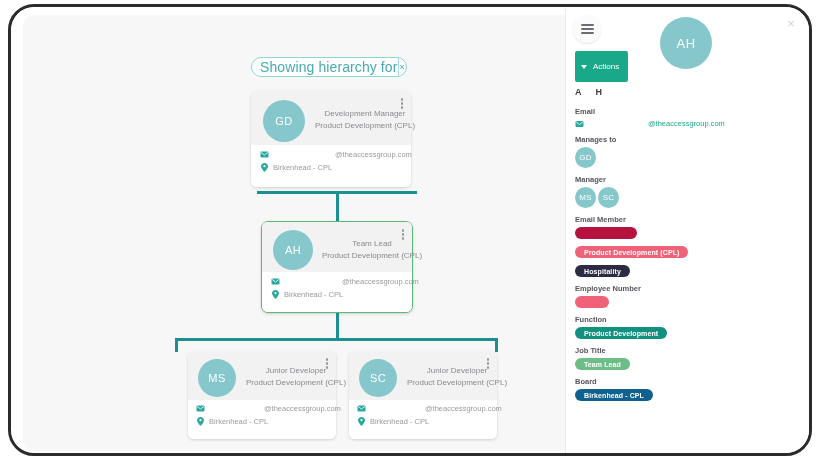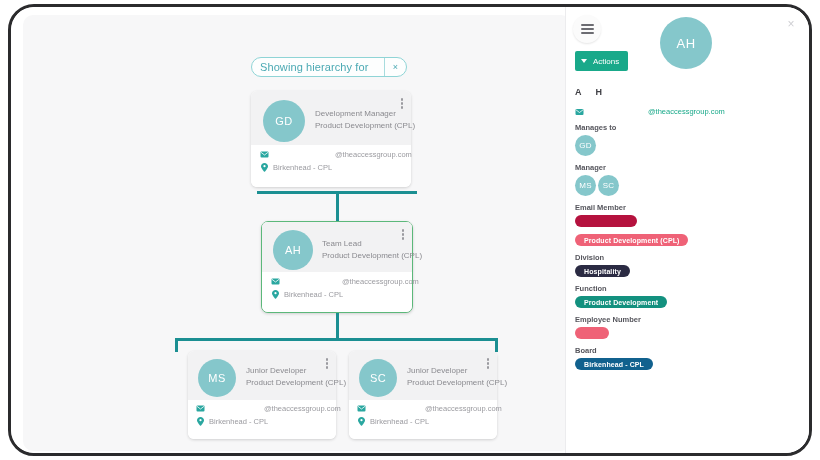--- a/index.html
+++ b/index.html
@@ -46,21 +46,21 @@
     border: 1px solid #8fd4d6;
     border-radius: 11px;
     background: #fdfefe;
     display: flex;
     align-items: stretch;
   }
   #filter-text {
     flex: 1;
     display: flex; align-items: center;
     padding-left: 8px;
-    font-size: 11px;
+    font-size: 14px;
     color: #4aa9b3;
     letter-spacing: .1px;
     white-space: nowrap;
   }
   #filter-clear {
     width: 22px;
     border-left: 1px solid #a8dcde;
     display: flex; align-items: center; justify-content: center;
     font-size: 9px;
     color: #4aa9b3;
@@ -110,20 +110,21 @@
     background: #85c7cb;
     color: #ffffff;
     display: flex; align-items: center; justify-content: center;
     font-size: 11px;
     letter-spacing: .4px;
   }
   .node-meta {
     position: absolute;
     display: flex; flex-direction: column;
     gap: 3px;
+    text-align: center;
   }
   .node-role, .node-dept {
     font-size: 8px;
     color: #8a8a8f;
     white-space: nowrap;
   }
   .kebab {
     position: absolute;
     right: 8px; top: 7px;
     display: flex; flex-direction: column;
@@ -194,21 +195,21 @@
     border-radius: 50%;
     background: #85c7cb;
     color: #fff;
     display: flex; align-items: center; justify-content: center;
     font-size: 13px;
     letter-spacing: .5px;
   }
   #actions-btn {
     position: absolute;
     left: 9px; top: 44px;
-    height: 20px;
+    height: 31px;
     padding: 0 9px 0 6px;
     background: #19a98a;
     color: #ffffff;
     border: none;
     border-radius: 2px;
     font-size: 8px;
     font-family: "Liberation Sans", sans-serif;
     display: flex; align-items: center;
     gap: 6px;
     cursor: pointer;
@@ -463,20 +464,21 @@
       </button>
 
       <div id="name-row">
         <span>A</span>
         <span>H</span>
       </div>
 
       <div id="fields">
 
         <div class="field">
+          <div class="field-label">Email</div>
           <div class="email-line">
             <span class="mini-icon">
               <svg width="10" height="8" viewBox="0 0 9 7">
                   <rect x="0.5" y="0.5" width="8" height="6" rx="1" fill="#2aa7a0"></rect>
                   <path d="M0.8 1.2 L4.5 4 L8.2 1.2" stroke="#fff" stroke-width="0.8" fill="none"></path>
                 </svg>
             </span>
             <a class="email-link" href="#">@theaccessgroup.com</a>
           </div>
         </div>
@@ -503,40 +505,45 @@
           </div>
         </div>
 
         <div class="field">
           <div class="field-value-row">
             <span class="pill" style="background:#ef6277;">Product Development (CPL)</span>
           </div>
         </div>
 
         <div class="field">
-          <div class="field-label">Division</div>
           <div class="field-value-row">
             <span class="pill" style="background:#2b2b43;">Hospitality</span>
           </div>
         </div>
 
         <div class="field">
+          <div class="field-label">Employee Number</div>
+          <div class="field-value-row">
+            <span class="pill blank-sm" style="background:#ef6277;"></span>
+          </div>
+        </div>
+
+        <div class="field">
           <div class="field-label">Function</div>
           <div class="field-value-row">
             <span class="pill" style="background:#13917f;">Product Development</span>
           </div>
         </div>
 
         <div class="field">
-          <div class="field-label">Employee Number</div>
-          <div class="field-value-row">
-            <span class="pill blank-sm" style="background:#ef6277;"></span>
-          </div>
-        </div>
-
+          <div class="field-label">Job Title</div>
+          <div class="field-value-row">
+            <span class="pill" style="background:#6cbd88;">Team Lead</span>
+          </div>
+        </div>
 
         <div class="field">
           <div class="field-label">Board</div>
           <div class="field-value-row">
             <span class="pill" style="background:#11618e;">Birkenhead - CPL</span>
           </div>
         </div>
 
       </div>
     </div>

